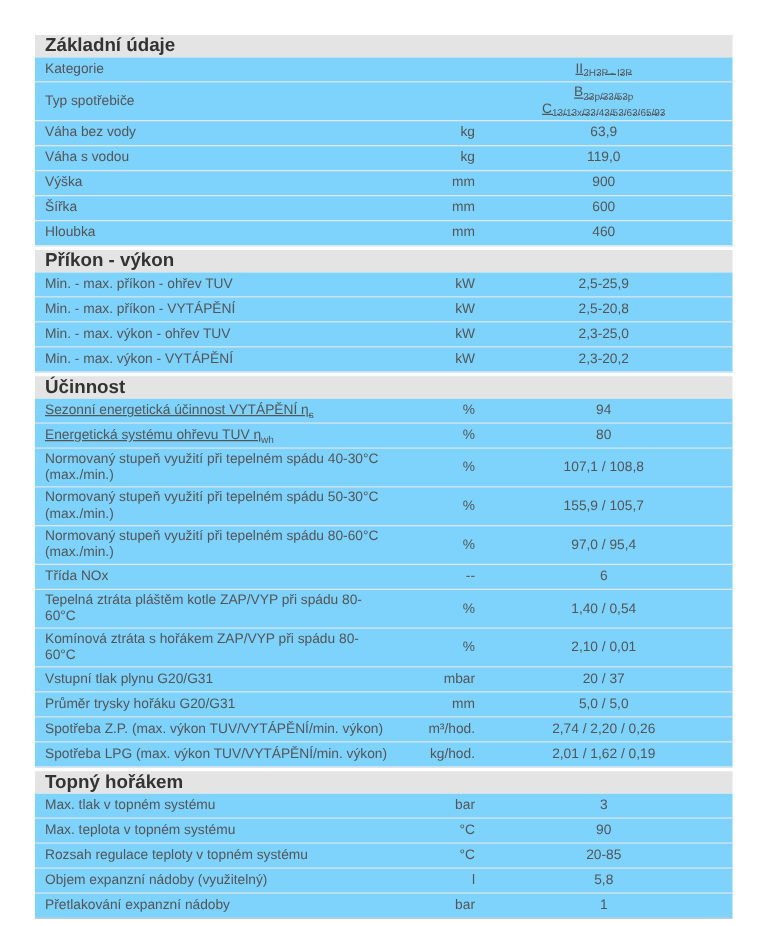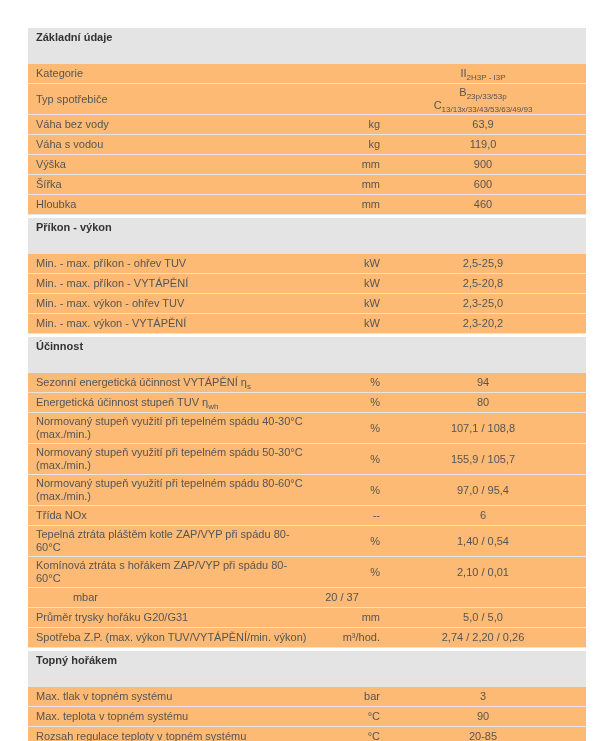--- a/index.html
+++ b/index.html
@@ -16,39 +16,39 @@
   .page {
     width: 615px;
     height: 741px;
     background: #ffffff;
   }
   .spec-table {
     margin: 28px 29px 0 28px; 
   }
   .spec-section { }
   .section-header {
-    height: 36px;
+    height: 18px;
     line-height: 18px;
     background: var(--header-bg, #e4e4e4);
     color: var(--header-text, #333333);
-    font-size: 11px;
+    font-size: 15px;
     font-weight: bold;
     padding-left: 8px;
     margin-top: 3px;
   }
   .spec-section:first-child .section-header {
     margin-top: 0;
   }
   .row {
     display: flex;
     align-items: center;
     border-bottom: 1px solid var(--divider, #e5e5e5);
     padding: 2px 0;
     min-height: 15px;
-    background: #fdba74;
+    background: #7dd3fc;
   }
   .spec-section:last-child .row:last-child {
     border-bottom: 1px solid var(--bottom-border, #c9c9c9);
   }
   .cell {
     font-size: 11px;
     line-height: 13px;
     color: var(--row-text, #555555);
   }
   .cell.label {
@@ -58,20 +58,21 @@
   .cell.unit {
     width: 70px;
     text-align: right;
   }
   .cell.value {
     flex: 1;
     text-align: center;
   }
   .rich-line {
     display: block;
+    text-decoration: underline;
   }
   .cell sub, .cell sup {
     font-size: 8px;
     line-height: 0;
   }
 </style>
 </head>
 <body>
 
 <div class="page">
@@ -83,21 +84,21 @@
           <div class="cell unit"></div>
           <div class="cell value">
             <span class="rich-line"><span>II</span><sub>2H3P - I3P</sub></span>
           </div>
         </div>
         <div class="row">
           <div class="cell label">Typ spotřebiče</div>
           <div class="cell unit"></div>
           <div class="cell value">
             <span class="rich-line"><span>B</span><sub>23p/33/53p</sub></span>
-            <span class="rich-line"><span>C</span><sub>13/13x/33/43/53/63/49/93</sub></span>
+            <span class="rich-line"><span>C</span><sub>13/13x/33/43/53/63/65/93</sub></span>
           </div>
         </div>
         <div class="row">
           <div class="cell label">Váha bez vody</div>
           <div class="cell unit">kg</div>
           <div class="cell value">63,9</div>
         </div>
         <div class="row">
           <div class="cell label">Váha s vodou</div>
           <div class="cell unit">kg</div>
@@ -146,21 +147,21 @@
         <div class="section-header"><span>Účinnost</span></div>
         <div class="row">
           <div class="cell label">
             <span class="rich-line"><span>Sezonní energetická účinnost VYTÁPĚNÍ η</span><sub>s</sub></span>
           </div>
           <div class="cell unit">%</div>
           <div class="cell value">94</div>
         </div>
         <div class="row">
           <div class="cell label">
-            <span class="rich-line"><span>Energetická účinnost stupeň TUV η</span><sub>wh</sub></span>
+            <span class="rich-line"><span>Energetická systému ohřevu TUV η</span><sub>wh</sub></span>
           </div>
           <div class="cell unit">%</div>
           <div class="cell value">80</div>
         </div>
         <div class="row">
           <div class="cell label">Normovaný stupeň využití při tepelném spádu 40-30°C (max./min.)</div>
           <div class="cell unit">%</div>
           <div class="cell value">107,1 / 108,8</div>
         </div>
         <div class="row">
@@ -184,32 +185,38 @@
           <div class="cell value">1,40 / 0,54</div>
         </div>
         <div class="row">
           <div class="cell label">Komínová ztráta s hořákem ZAP/VYP při spádu 80-60°C</div>
           <div class="cell unit">%</div>
           <div class="cell value">2,10 / 0,01</div>
         </div>
       </section>
       <section class="spec-section">
         <div class="row">
+          <div class="cell label">Vstupní tlak plynu G20/G31</div>
           <div class="cell unit">mbar</div>
           <div class="cell value">20 / 37</div>
         </div>
         <div class="row">
           <div class="cell label">Průměr trysky hořáku G20/G31</div>
           <div class="cell unit">mm</div>
           <div class="cell value">5,0 / 5,0</div>
         </div>
         <div class="row">
           <div class="cell label">Spotřeba Z.P. (max. výkon TUV/VYTÁPĚNÍ/min. výkon)</div>
           <div class="cell unit">m³/hod.</div>
           <div class="cell value">2,74 / 2,20 / 0,26</div>
+        </div>
+        <div class="row">
+          <div class="cell label">Spotřeba LPG (max. výkon TUV/VYTÁPĚNÍ/min. výkon)</div>
+          <div class="cell unit">kg/hod.</div>
+          <div class="cell value">2,01 / 1,62 / 0,19</div>
         </div>
       </section>
       <section class="spec-section">
         <div class="section-header"><span>Topný hořákem</span></div>
         <div class="row">
           <div class="cell label">Max. tlak v topném systému</div>
           <div class="cell unit">bar</div>
           <div class="cell value">3</div>
         </div>
         <div class="row">

